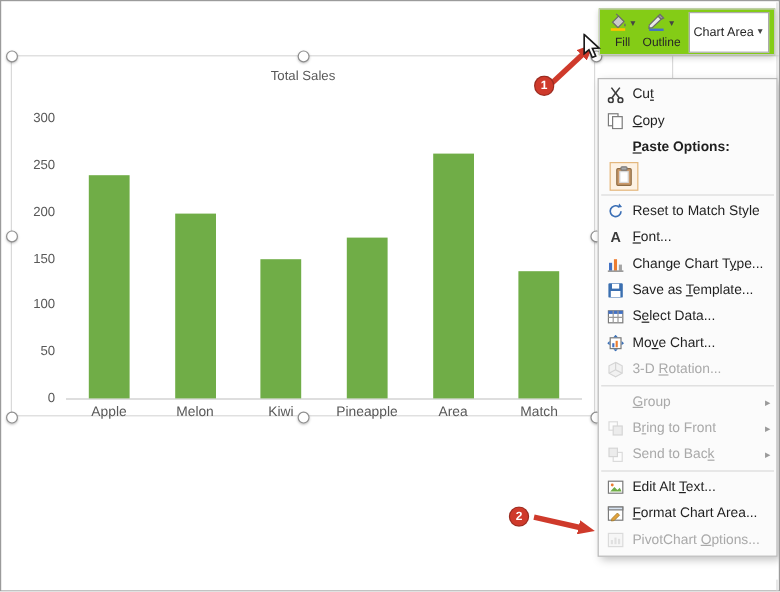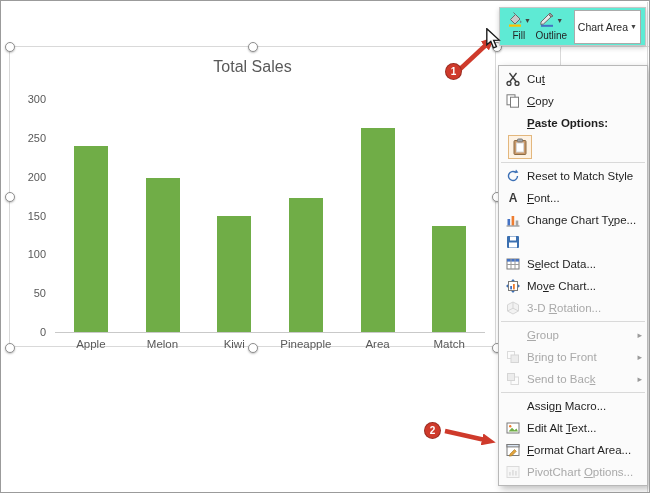--- a/index.html
+++ b/index.html
@@ -8,37 +8,37 @@
     border:1px solid #9b9b9b;box-sizing:border-box;overflow:hidden;
     font-family:"Liberation Sans", sans-serif;
     --anno:#cf3a2b; --bar:#70AD47;
   }
   .gridline{position:absolute;background:#d9d9d9;z-index:0;}
 
   
   .chart{position:absolute;left:8px;top:45px;width:487px;height:301px;background:#fff;
          border:1px solid #d9d9d9;box-sizing:border-box;z-index:1;}
   .chart-title{position:absolute;top:11px;left:0;width:100%;text-align:center;
-               font-size:16px;color:#595959;}
+               font-size:11px;color:#595959;}
   .plot{position:absolute;left:45px;top:52px;width:430px;height:233px;
         border-bottom:1px solid #c9c9c9;}
   .bar{position:absolute;bottom:0;width:34px;background:var(--bar);}
   .yaxis{position:absolute;left:2px;top:52px;width:36px;height:233px;}
   .ytick{position:absolute;right:2px;font-size:11px;color:#595959;line-height:14px;}
   .xlabels{position:absolute;left:45px;top:291px;width:430px;display:flex;}
   .xlab{flex:1;text-align:center;font-size:11.5px;color:#595959;}
 
   .handle{position:absolute;width:8px;height:8px;border-radius:50%;background:#fff;
           border:1px solid #8f8f8f;box-shadow:0 1px 2px rgba(0,0,0,.25);z-index:2;}
   .h-tl{left:4px;top:41px}.h-tm{left:247px;top:41px}.h-tr{left:491px;top:41px}
   .h-ml{left:4px;top:191px}.h-mr{left:491px;top:191px}
   .h-bl{left:4px;top:342px}.h-bm{left:247px;top:342px}.h-br{left:491px;top:342px}
 
   
-  .mini-toolbar{position:absolute;left:498px;top:6px;width:147px;height:39px;background:#5eead4;
+  .mini-toolbar{position:absolute;left:498px;top:6px;width:147px;height:39px;background:#84cc16;
     border:1px solid #c6c6c6;box-shadow:0 2px 5px rgba(0,0,0,.18);z-index:6;
     display:flex;align-items:center;padding:2px 4px;box-sizing:border-box;}
   .tb-btn{display:flex;flex-direction:column;align-items:center;width:33px;}
   .tb-row{display:flex;align-items:center;height:16px;}
   .tb-caret{font-size:7px;color:#444;margin-left:1px;}
   .tb-label{font-size:10px;color:#262626;margin-top:1px;white-space:nowrap;}
   .combo{margin-left:5px;flex:1;height:22px;border:1px solid #ababab;background:#fff;
     display:flex;align-items:center;justify-content:space-between;
     font-size:10.5px;color:#262626;padding:16px 3px;box-sizing:border-box;white-space:nowrap;}
   .combo-arrow{font-size:7px;color:#444;margin-left:2px;}
@@ -209,20 +209,21 @@
         <span class="mi-label">Change Chart T<u>y</u>pe...</span>
       </div>
       <div class="menu-item">
         <span class="mi-icon icon-slot">
           <svg width="14" height="14" viewBox="0 0 14 14">
             <rect x="1" y="1" width="12" height="12" rx="1" fill="#3a6fb0"></rect>
             <rect x="4" y="1.5" width="6" height="4" fill="#fff"></rect>
             <rect x="3" y="7.5" width="8" height="5" fill="#fff"></rect>
           </svg>
         </span>
+        <span class="mi-label">Save as <u>T</u>emplate...</span>
       </div>
       <div class="menu-item">
         <span class="mi-icon icon-slot">
           <svg width="14" height="14" viewBox="0 0 14 14">
             <rect x="1" y="2" width="12" height="10" fill="#fff" stroke="#7b7b7b"></rect>
             <rect x="1" y="2" width="12" height="2.6" fill="#4472C4"></rect>
             <line x1="5" y1="2" x2="5" y2="12" stroke="#9b9b9b"></line>
             <line x1="9" y1="2" x2="9" y2="12" stroke="#9b9b9b"></line>
             <line x1="1" y1="7.5" x2="13" y2="7.5" stroke="#9b9b9b"></line>
           </svg>
@@ -272,24 +273,20 @@
         <span class="mi-icon icon-slot">
           <svg width="14" height="14" viewBox="0 0 14 14">
             <rect x="5" y="5" width="7.5" height="7.5" fill="#fff" stroke="#b5b5b5"></rect>
             <rect x="1.5" y="1.5" width="7" height="7" fill="#dcdcdc" stroke="#a9a9a9"></rect>
           </svg>
         </span>
         <span class="mi-label">Send to Bac<u>k</u></span>
         <span class="mi-sub icon-slot">▸</span>
       </div>
       <div class="menu-sep"></div>
-      <div class="menu-item">
-        <span class="mi-icon icon-slot"></span>
-        <span class="mi-label">Assig<u>n</u> Macro...</span>
-      </div>
       <div class="menu-item">
         <span class="mi-icon icon-slot">
           <svg width="14" height="14" viewBox="0 0 14 14">
             <rect x="1" y="2" width="12" height="10" fill="#fff" stroke="#7b7b7b"></rect>
             <circle cx="4.2" cy="5.2" r="1.2" fill="#ED7D31"></circle>
             <path d="M2.5 10.5 L6 6.8 L8.5 9.3 L10.5 7.5 L12 10.5 Z" fill="#70AD47"></path>
           </svg>
         </span>
         <span class="mi-label">Edit Alt <u>T</u>ext...</span>
       </div>

